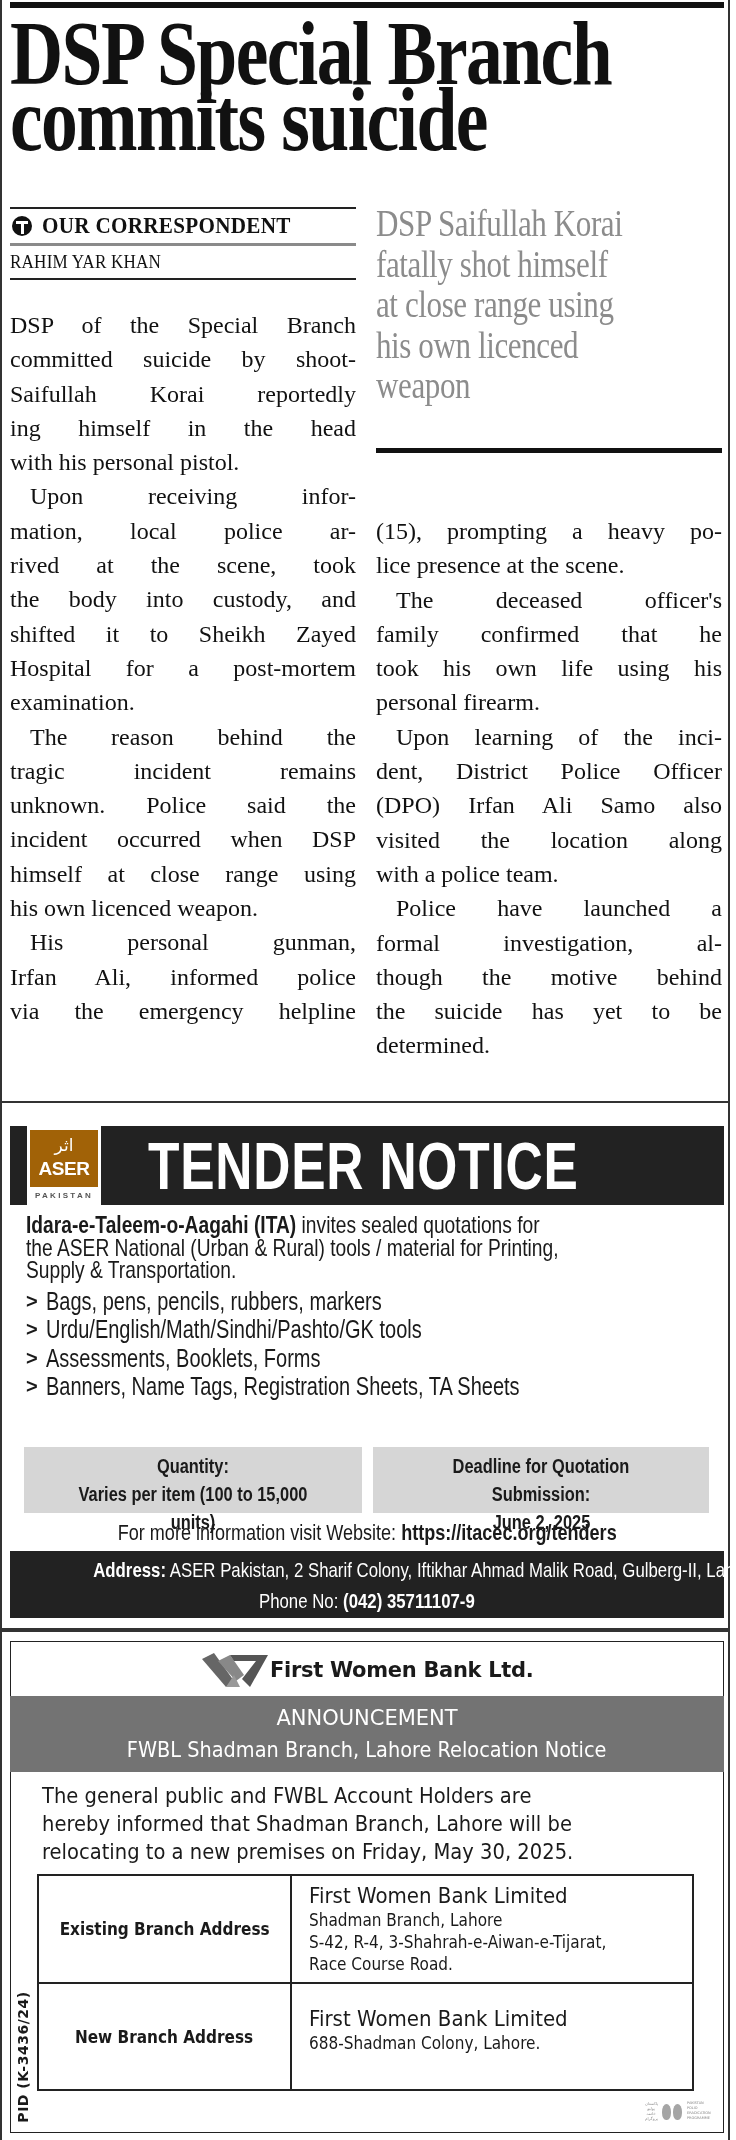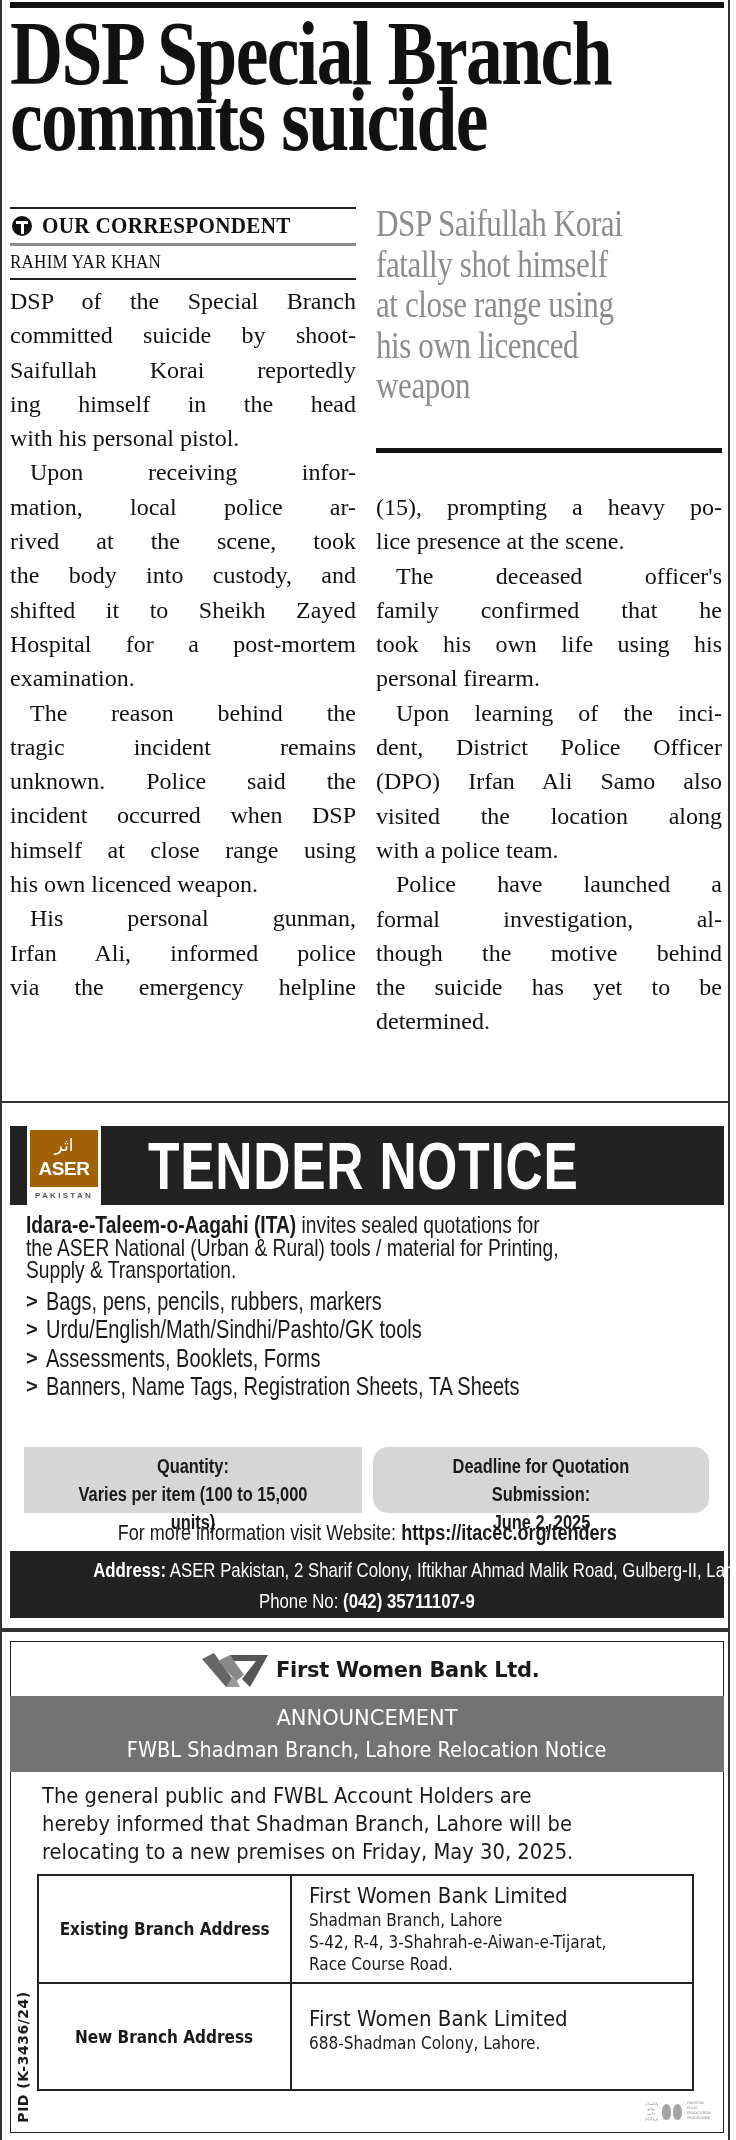--- a/index.html
+++ b/index.html
@@ -21,21 +21,21 @@
   .byline-logo { width: 20px; height: 20px; border-radius: 50%; background: #111; position: relative; margin-right: 10px; margin-left: 2px; }
   .byline-logo::before { content: ""; position: absolute; left: 4px; top: 5px; width: 12px; height: 3px; background: #fff; }
   .byline-logo::after { content: ""; position: absolute; left: 8.5px; top: 5px; width: 3px; height: 13px; background: #fff; }
   .byline-name { font-family: "Liberation Serif", serif; font-weight: bold; font-size: 23px; letter-spacing: 0.3px;
     transform: scaleX(0.92); transform-origin: left center; white-space: nowrap; }
   .rule-gray { height: 3px; background: #8a8a8a; }
   .dateline { font-family: "Liberation Serif", serif; font-size: 19px; height: 32px; line-height: 32px;
     transform: scaleX(0.9); transform-origin: left center; white-space: nowrap; letter-spacing: 0.2px; }
   .rule-thin { height: 1.5px; background: #222; }
 
-  .col { position: absolute; width: 346px; }
+  .col { position: absolute; width: 346px; margin-top: 24px; }
   .col-left { left: 10px; top: 284px; }
   .col-right { left: 376px; top: 490px; }
   .bline { display: block; height: 34.3px; line-height: 34.3px; font-size: 24px;
     font-family: "Liberation Serif", serif; color: #111; text-align: justify; text-align-last: justify;
     white-space: nowrap; overflow: visible; }
   .bline.last { text-align-last: left; }
   .bline.indent { padding-left: 20px; }
 
   .pullquote { position: absolute; left: 376px; top: 204px; width: 350px;
     font-family: "Liberation Serif", serif; font-size: 37px; line-height: 40.5px; color: #8c8c8c;
@@ -65,38 +65,38 @@
   .tender-bullets .bl { display: flex; align-items: center; height: 28.5px; white-space: nowrap; }
   .bullet-glyph { width: 20px; font-size: 20px; font-weight: bold; }
   .tender-bullets .bl .txt { display: inline-block; transform: scaleX(0.80); transform-origin: left center; }
 
   .info-box { position: absolute; top: 1447px; height: 66px; background: #d6d6d6; text-align: center;
     font-family: "Liberation Sans", sans-serif; color: #1a1a1a; }
   .info-box .k { display: block; font-weight: bold; font-size: 20px; line-height: 28px; padding-top: 5px; }
   .info-box .v { display: block; font-size: 20px; line-height: 28px; font-weight: bold; }
   .info-box .k span, .info-box .v span { display: inline-block; transform: scaleX(0.82); }
   .qty-box { left: 24px; width: 338px; }
-  .deadline-box { left: 373px; width: 336px; border-radius: 15px; }
+  .deadline-box { left: 373px; width: 336px; }
 
   .website-line { position: absolute; left: 10px; top: 1519px; width: 714px; text-align: center;
     font-family: "Liberation Sans", sans-serif; font-size: 22px; line-height: 28px; color: #1a1a1a; }
   .website-line .inner { display: inline-block; transform: scaleX(0.82); white-space: nowrap; }
 
   .address-band { position: absolute; left: 10px; top: 1551px; width: 714px; height: 67px; background: #222;
     color: #fff; text-align: center; font-family: "Liberation Sans", sans-serif; font-size: 21px; }
   .address-band .row { display: block; height: 31px; line-height: 31px; white-space: nowrap; }
   .address-band .row .inner { display: inline-block; transform: scaleX(0.80); }
   .address-band .row:first-child { margin-top: 3px; }
 
   
   .bank-frame { position: absolute; left: 0; top: 1630px; width: 730px; height: 510px;
     border-left: 2px solid #333; border-right: 2px solid #333; border-top: 2px solid #333; }
   .bank-inner { position: absolute; left: 10px; top: 1641px; width: 714px; height: 492px; border: 1.5px solid #222; }
   .fwbl-logo-row { position: absolute; left: 200px; top: 1650px; height: 40px; display: flex; align-items: center; }
-  .fwbl-name { font-family: "DejaVu Sans", sans-serif; font-weight: bold; font-size: 21px; color: #1a1a1a; margin-left: 6px; letter-spacing: -0.3px; }
+  .fwbl-name { font-family: "DejaVu Sans", sans-serif; font-weight: bold; font-size: 21px; color: #1a1a1a; margin-left: 0; letter-spacing: -0.3px; }
   .bank-band { position: absolute; left: 10px; top: 1696px; width: 714px; height: 76px; background: #737373; color: #fff; text-align: center;
     font-family: "DejaVu Sans", sans-serif; }
   .bank-band .t1 { display: block; font-size: 21px; line-height: 32px; padding-top: 6px; }
   .bank-band .t2 { display: block; font-size: 21px; line-height: 32px; white-space: nowrap; }
   .bank-band .t2 span { display: inline-block; transform: scaleX(0.92); }
   .bank-notice { position: absolute; left: 42px; top: 1782px; width: 650px;
     font-family: "DejaVu Sans", sans-serif; font-size: 21px; line-height: 28px; color: #1a1a1a; }
   .bank-notice .ln { display: block; height: 28px; text-align: justify; text-align-last: justify; white-space: nowrap; }
   .bank-notice .ln .inner { display: inline-block; transform: scaleX(0.93); transform-origin: left center; }
   .bank-notice .ln.last { text-align-last: left; }

